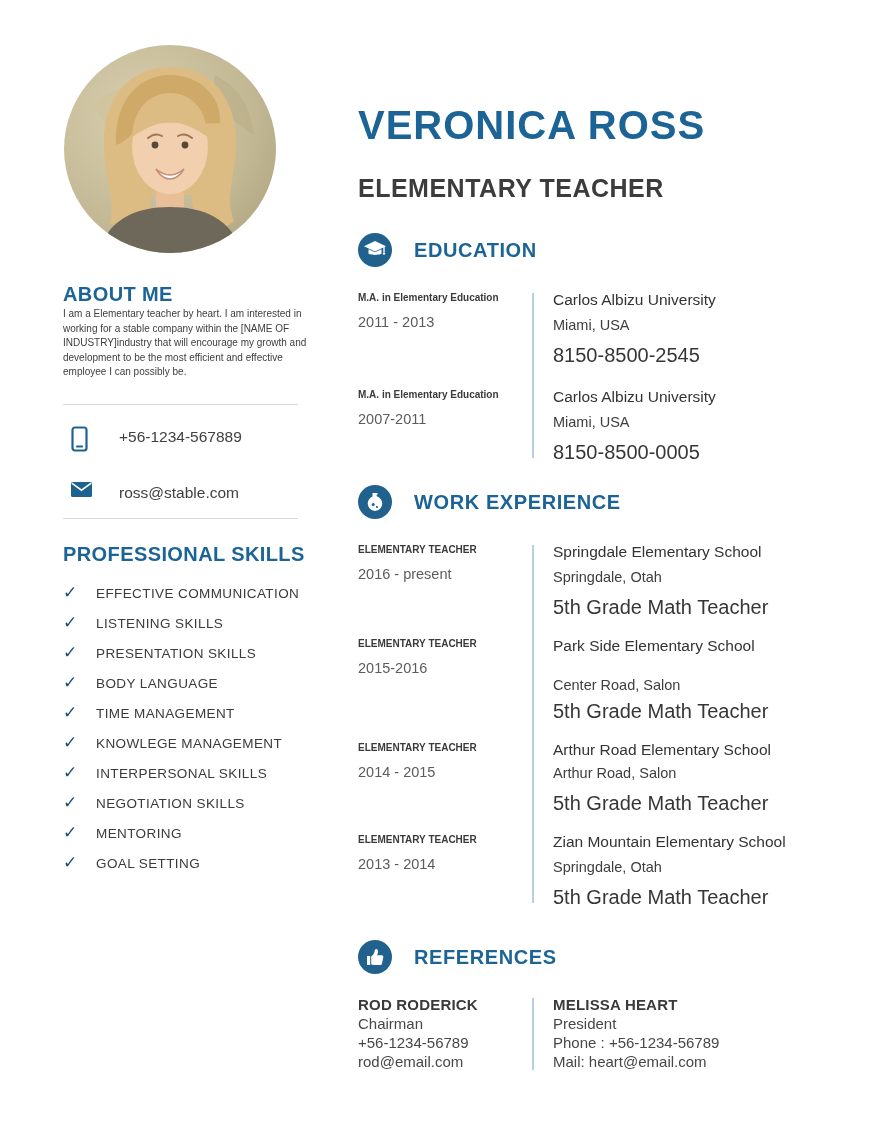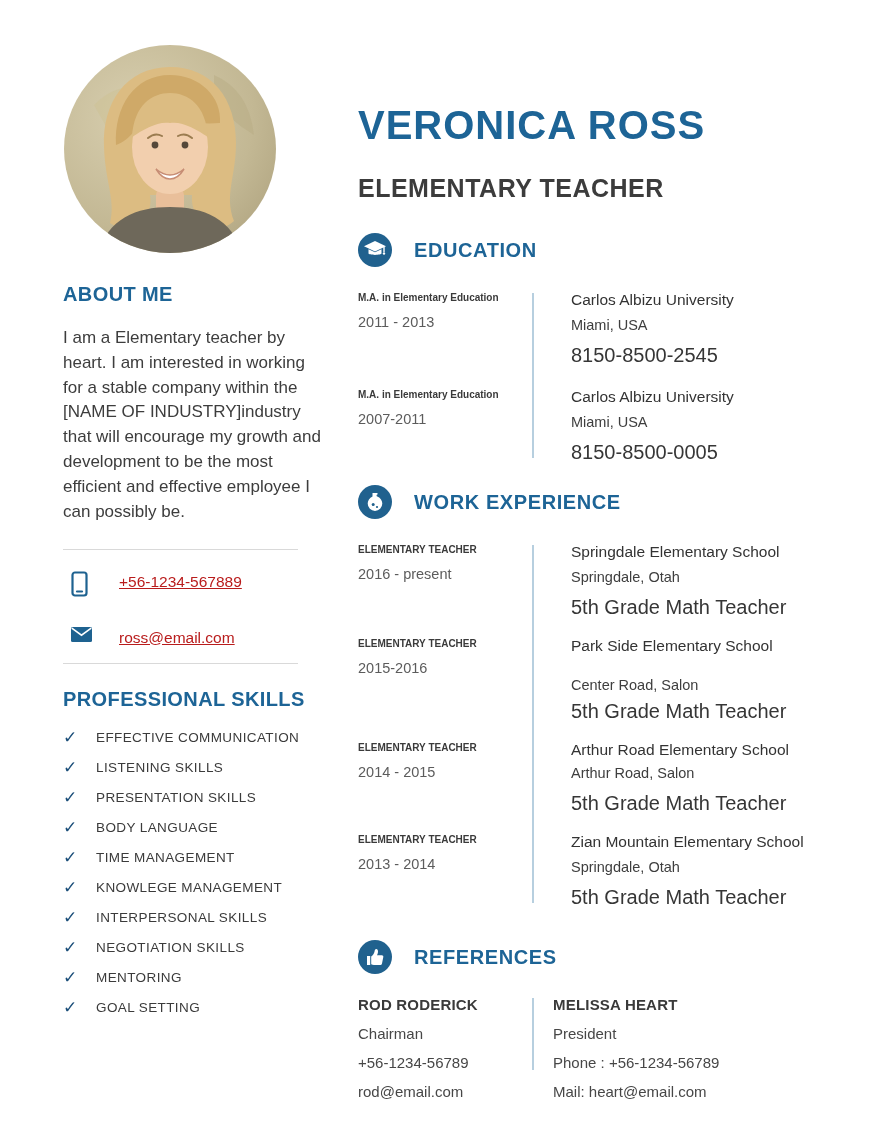--- a/index.html
+++ b/index.html
@@ -7,29 +7,29 @@
     font-family:"Liberation Sans","DejaVu Sans",sans-serif; color:#3a3a3a; }
   .page { position:relative; width:880px; height:1140px; background:#fff; overflow:hidden; }
 
   
   .sidebar { position:absolute; left:63px; top:45px; width:264px; }
   .photo-wrap { width:212px; height:208px; border-radius:50%; overflow:hidden; margin-left:1px; }
   .photo-wrap svg { display:block; }
 
   .about-title, .skills-title { margin-top:30px; font-size:20px; font-weight:700;
     color:#1d6496; letter-spacing:0.4px; }
-  .about-text { margin-top:20px; font-size:17px; line-height:1.46; color:#3d3d3d; }
+  .about-text { margin-top:1px; font-size:10px; line-height:1.46; color:#3d3d3d; }
 
   .side-divider { border:none; border-top:1px solid #d9d9d9; width:235px; margin-top:24px; }
 
   .contact { margin-top:20px; }
   .contact-row { display:flex; align-items:flex-start; margin-bottom:25px; }
   .contact-row:last-child { margin-bottom:0; }
   .contact-icon { width:22px; flex:none; margin-left:8px; margin-right:26px; padding-top:1px; }
-  .contact-text { font-size:15.5px; color:#b91c1c; line-height:1.5; white-space:pre-line;text-decoration:underline; }
+  .contact-text { font-size:15.5px; color:#404040; line-height:1.5; white-space:pre-line; }
 
   .skills-title { margin-top:24px; }
   .skills-list { list-style:none; margin-top:18px; }
   .skills-list li { display:flex; align-items:center; margin-bottom:13px; }
   .check-glyph { color:#1b4e79; font-weight:700; font-size:17px; width:20px; flex:none;
     margin-right:13px; line-height:1; }
   .skill-label { font-size:13.5px; color:#3b3b3b; letter-spacing:0.4px; padding-top:1px; }
 
   
   .main { position:absolute; left:358px; top:103px; width:500px; }
@@ -43,37 +43,37 @@
 
   .hdr-education { margin-top:30px; }
   .hdr-work { margin-top:16px; }
   .hdr-references { margin-top:31px;text-align:right; }
 
   .split-block { position:relative; margin-top:24px; }
   .vdivider { position:absolute; left:174px; top:2px; bottom:6px; width:2px; background:#b7cfdf; }
   .split-row { display:flex; margin-bottom:18px; }
   .split-row:last-child { margin-bottom:0; }
   .split-left { width:174px; flex:none; padding-right:12px; }
-  .split-right { padding-left:39px; }
+  .split-right { padding-left:21px; }
 
   .entry-head { font-size:10px; font-weight:700; color:#3a3a3a; line-height:1.35; }
   .entry-dates { margin-top:9px; font-size:14.5px; color:#5c5c5c; }
   .r-line1 { font-size:15.5px; color:#333; }
   .r-line2 { margin-top:8px; font-size:14.5px; color:#3e3e3e; }
   .r-line3 { margin-top:11px; font-size:20px; color:#363636; }
 
   .edu-block .split-row { margin-bottom:21px; }
   .work-block .split-left .entry-head { max-width:120px; }
 
   .ref-block { position:relative; margin-top:22px; display:flex; }
   .ref-vdivider { position:absolute; left:174px; top:2px; height:72px; width:2px; background:#b7cfdf; }
   .ref-col { width:174px; flex:none; }
   .ref-col.second { width:auto; padding-left:21px; }
   .ref-name { font-size:15px; font-weight:700; color:#3a3a3a; letter-spacing:0.2px; }
-  .ref-line { margin-top:12px; font-size:15px; color:#474747; }
+  .ref-line { margin-top:2px; font-size:15px; color:#474747; }
 
   svg .stroke-acc { stroke:#1e6290; fill:none; stroke-width:2.2; stroke-linecap:round; stroke-linejoin:round; }
   svg .fill-acc { fill:#1e6290; }
 </style>
 </head>
 <body>
 
 <div class="page">
 
   <div class="sidebar">
@@ -122,21 +122,21 @@
         </span>
         <span class="contact-text">+56-1234-567889</span>
       </div>
       <div class="contact-row">
         <span class="contact-icon">
           <svg width="21" height="15" viewBox="0 0 21 15">
               <rect class="fill-acc" width="21" height="15" rx="1.5"></rect>
               <path d="M0.8 1.2 L10.5 8.2 L20.2 1.2" stroke="#ffffff" stroke-width="1.6" fill="none"></path>
             </svg>
         </span>
-        <span class="contact-text">ross@email.com</span>
+        <span class="contact-text">ross@stable.com</span>
       </div>
     </div>
 
     <hr class="side-divider" style="margin-top:14px;">
 
     <h2 class="skills-title">PROFESSIONAL SKILLS</h2>
     <ul class="skills-list">
       <li>
           <span class="check-glyph">✓</span>
           <span class="skill-label">EFFECTIVE COMMUNICATION</span>

